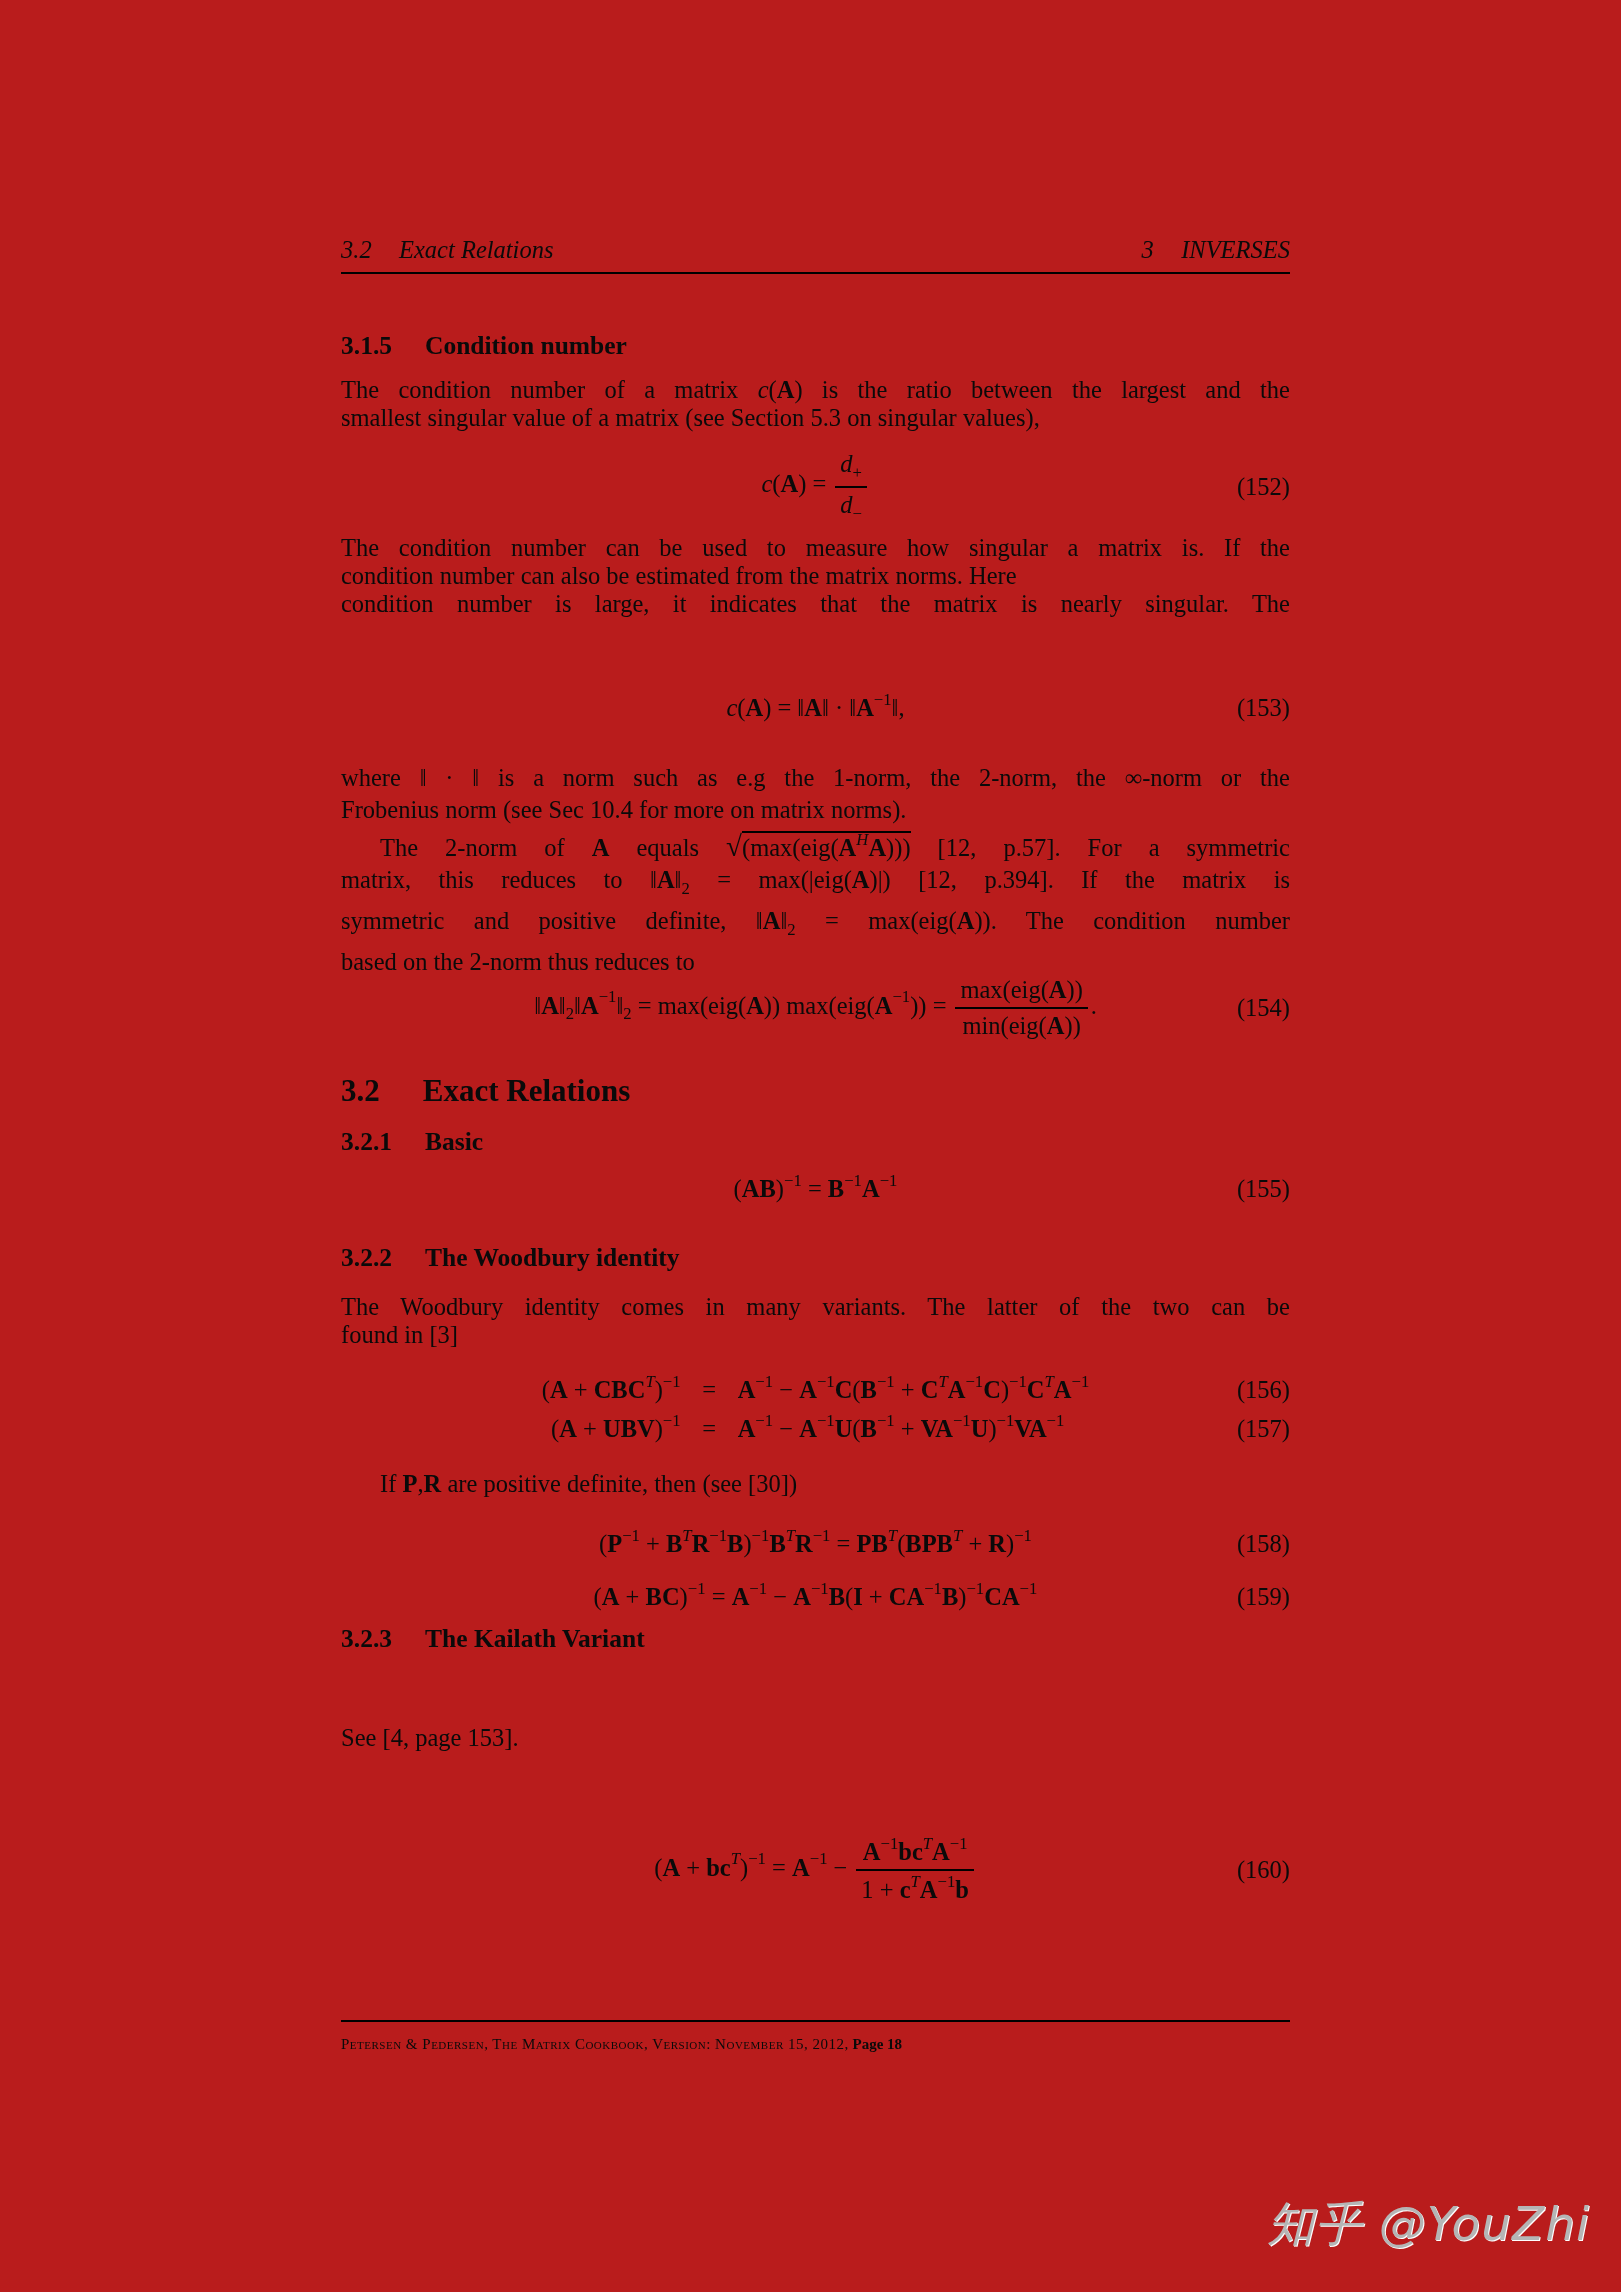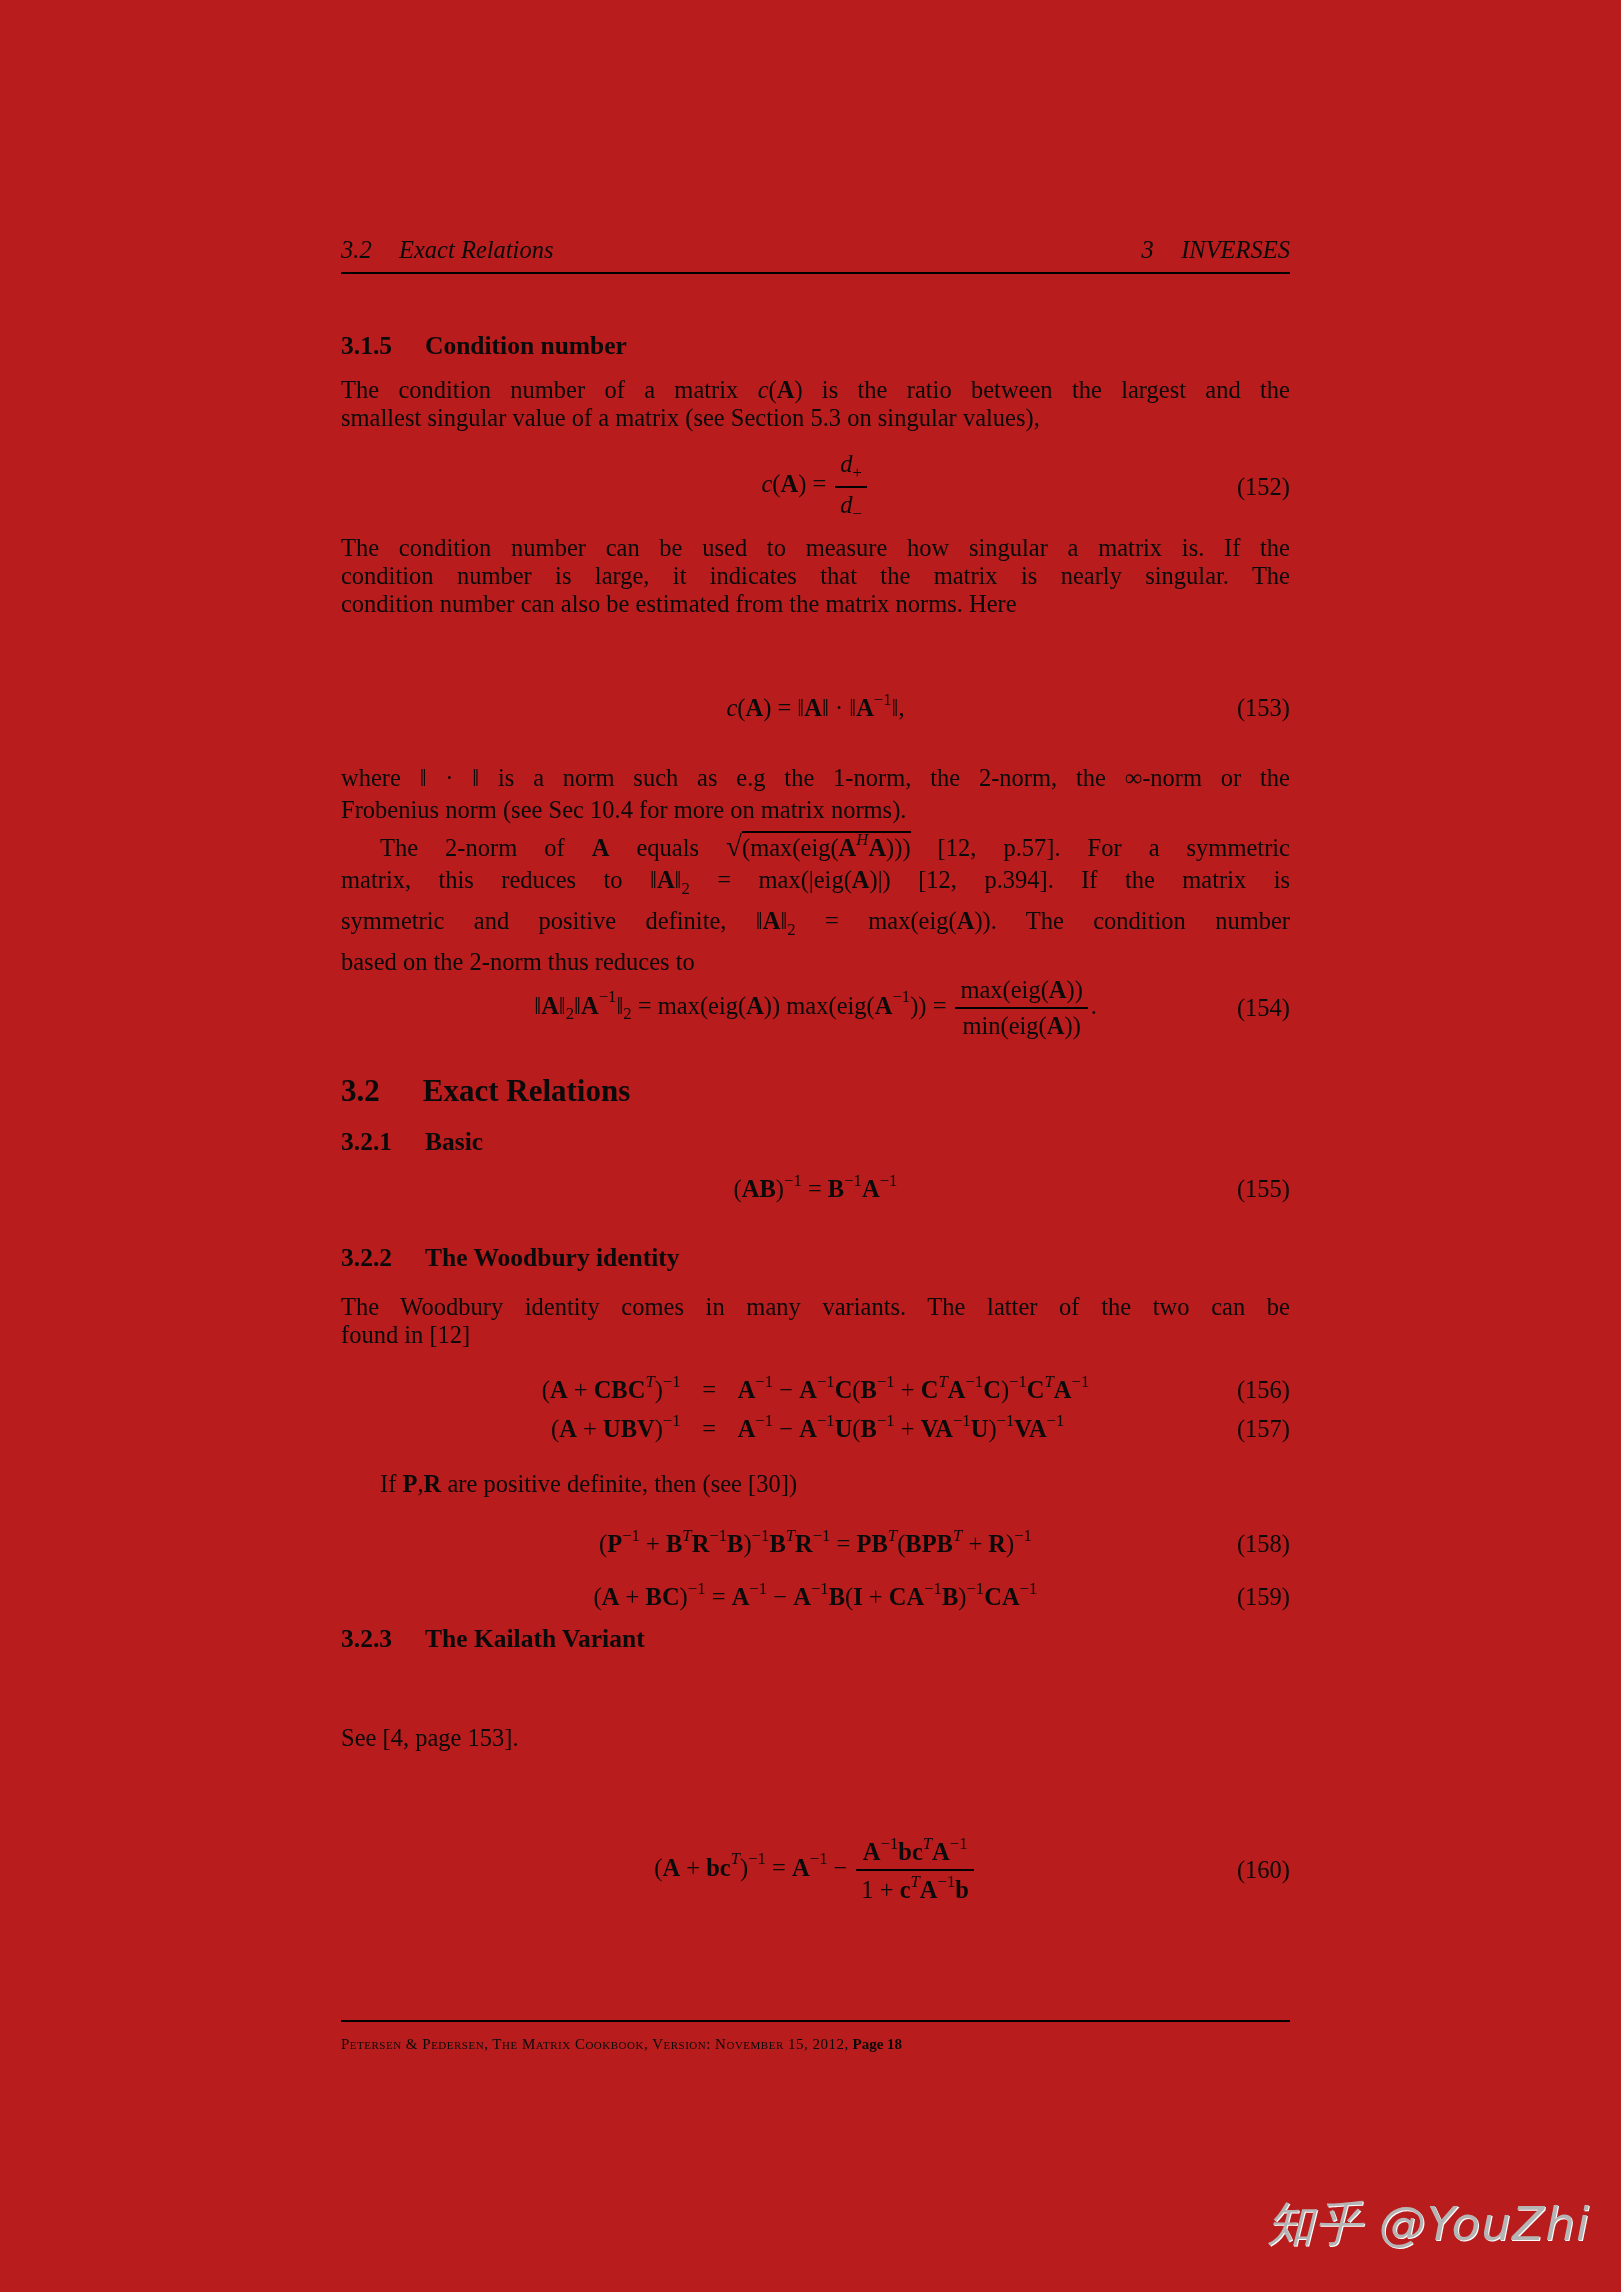--- a/index.html
+++ b/index.html
@@ -88,22 +88,22 @@
       <div class="pline last">smallest singular value of a matrix (see Section 5.3 on singular values),</div>
     </div>
 
   <div class="eq" style="top:441px;height:92px;">
     <span class="body"><i>c</i>(<b>A</b>) = <span class="frac"><span class="num"><i>d</i><sub>+</sub></span><span class="den"><i>d</i><sub>−</sub></span></span></span>
     <span class="eqnum">(152)</span>
   </div>
 
   <div class="col para lh29" style="top:534px;">
       <div class="pline">The condition number can be used to measure how singular a matrix is. If the</div>
+      <div class="pline last">condition number can also be estimated from the matrix norms. Here</div>
       <div class="pline">condition number is large, it indicates that the matrix is nearly singular. The</div>
-      <div class="pline last">condition number can also be estimated from the matrix norms. Here</div>
     </div>
 
   <div class="eq" style="top:691px;height:33px;">
     <span class="body"><i>c</i>(<b>A</b>) = ‖<b>A</b>‖ · ‖<b>A</b><sup>−1</sup>‖,</span>
     <span class="eqnum">(153)</span>
   </div>
 
   <div class="col para lh33" style="top:762px;">
       <div class="pline">where ‖ · ‖ is a norm such as e.g the 1-norm, the 2-norm, the ∞-norm or the</div>
       <div class="pline last">Frobenius norm (see Sec 10.4 for more on matrix norms).</div>
@@ -130,21 +130,21 @@
     <span class="body">(<b>AB</b>)<sup>−1</sup> = <b>B</b><sup>−1</sup><b>A</b><sup>−1</sup></span>
     <span class="eqnum">(155)</span>
   </div>
 
   <div class="col h-sub" style="top:1243px;">
     <span class="num">3.2.2</span><span>The Woodbury identity</span>
   </div>
 
   <div class="col para lh29" style="top:1293px;">
       <div class="pline">The Woodbury identity comes in many variants. The latter of the two can be</div>
-      <div class="pline last">found in [12]</div>
+      <div class="pline last">found in [3]</div>
     </div>
 
   <div class="eqalign" style="top:1370px;height:78px;">
     <div class="atable">
       <div class="arow">
         <span class="acell lhs">(<b>A</b> + <b>CBC</b><sup><i>T</i></sup>)<sup>−1</sup></span>
         <span class="acell mid">=</span>
         <span class="acell rhs"><b>A</b><sup>−1</sup> − <b>A</b><sup>−1</sup><b>C</b>(<b>B</b><sup>−1</sup> + <b>C</b><sup><i>T</i></sup><b>A</b><sup>−1</sup><b>C</b>)<sup>−1</sup><b>C</b><sup><i>T</i></sup><b>A</b><sup>−1</sup></span>
       </div>
       <div class="arow">

